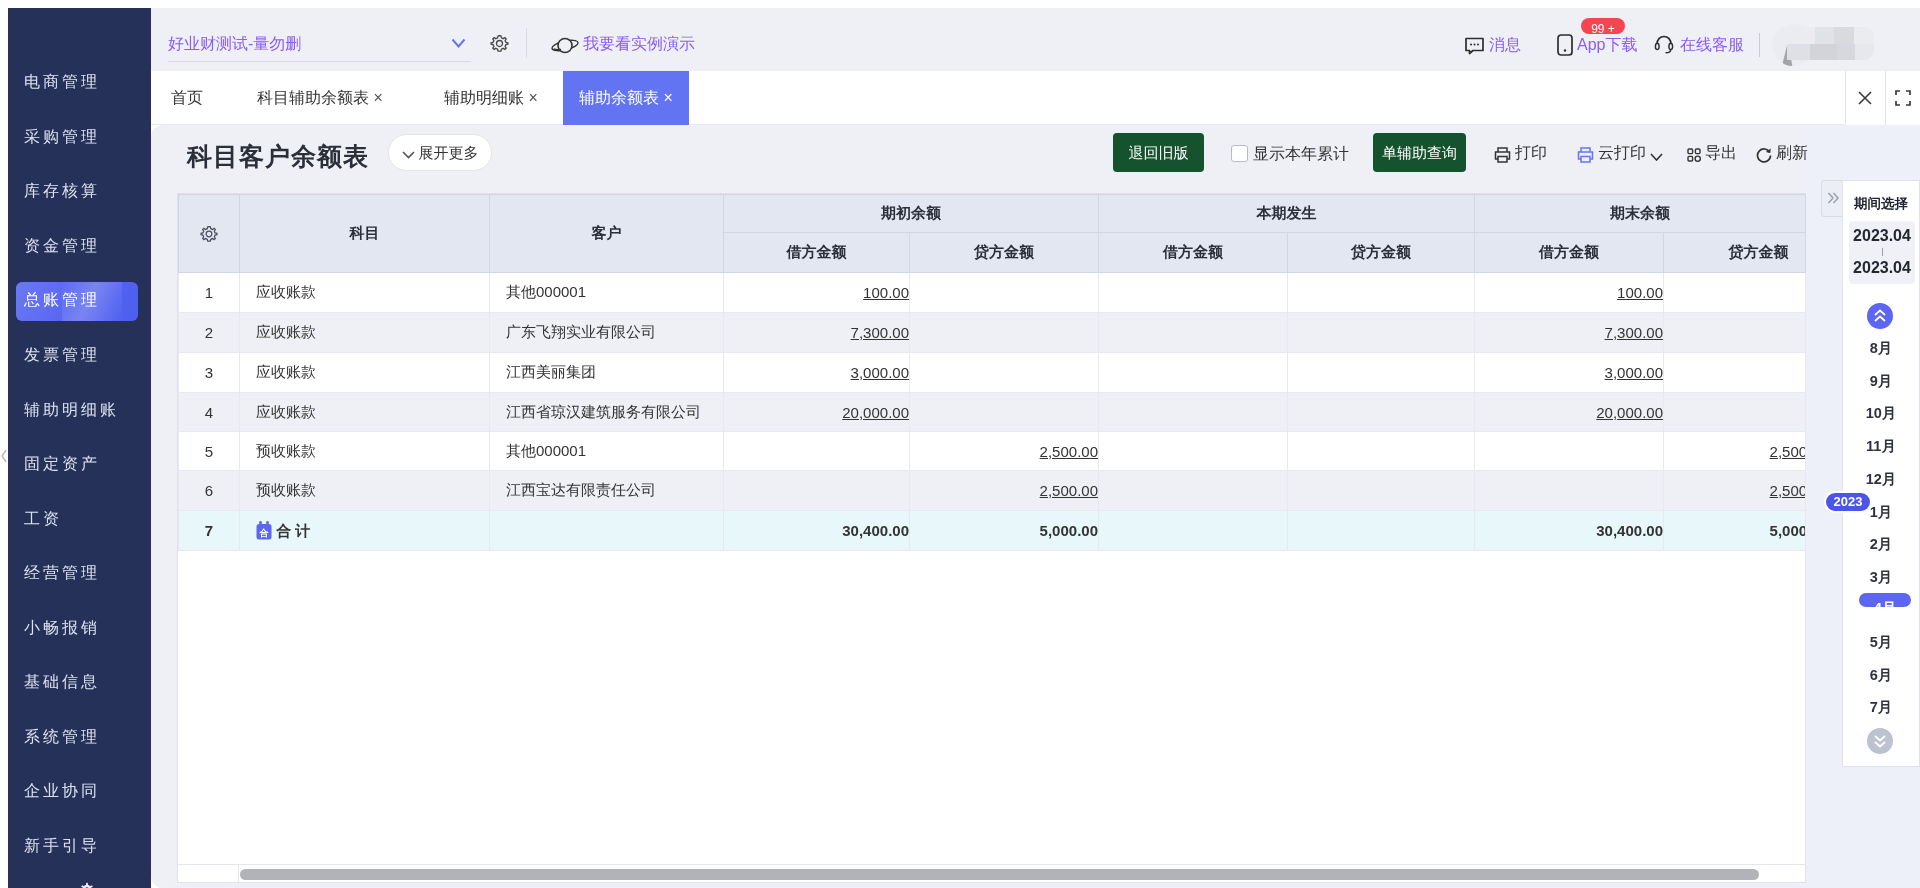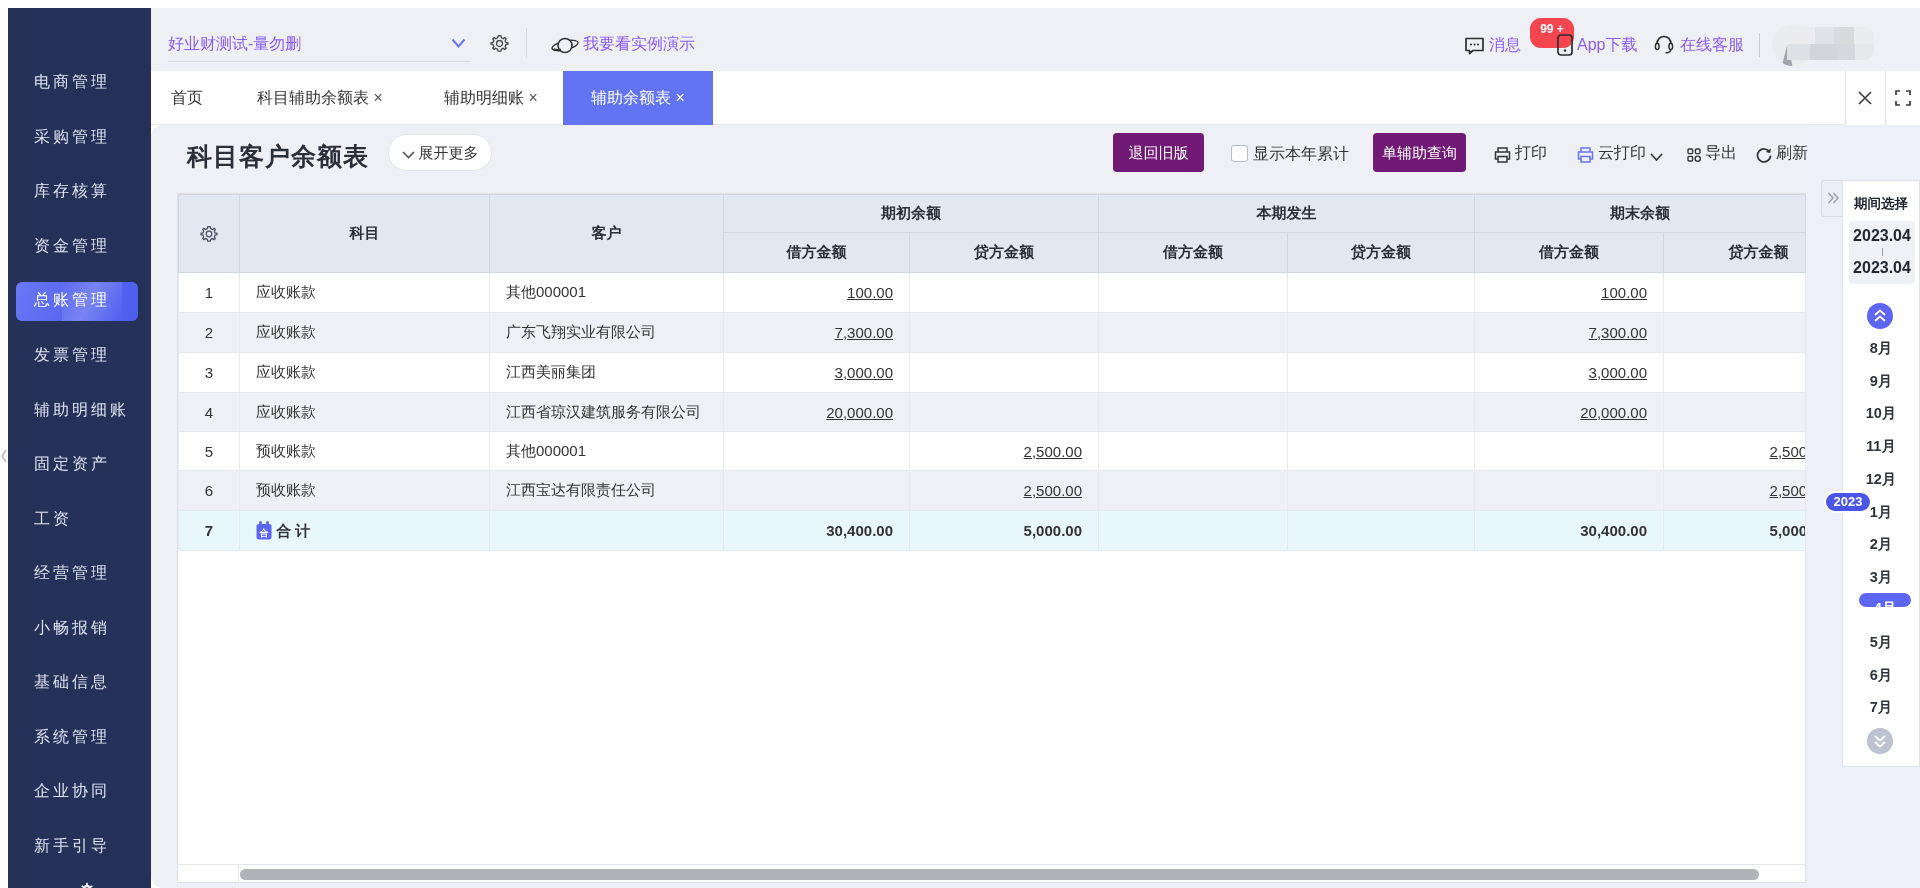--- a/index.html
+++ b/index.html
@@ -6,70 +6,70 @@
 html,body { width:1920px; height:888px; overflow:hidden; background:#fff;
   font-family:"Liberation Sans", sans-serif; color:#333; }
 .abs { position:absolute; }
 #page { position:relative; width:1920px; height:888px; }
 
 
 #sidebar { left:8px; top:8px; width:143px; height:880px; background:#263159; }
 #logoarea { left:0; top:0; width:143px; height:66px; background:#1c2950; }
 #brand { left:52px; top:20px; font-size:14px; color:#eceff6; letter-spacing:0.4px; font-weight:bold; }
 #edition { left:11px; top:44px; font-size:13.5px; color:#cdd4e4; letter-spacing:0.5px; }
-.mitem { left:0; width:143px; height:40px; line-height:40px; padding-left:26px;
+.mitem { left:0; width:143px; height:40px; line-height:40px; padding-left:16px;
   font-size:16px; letter-spacing:3px; color:#dde2ef; }
 #mactive { left:8px; width:122px; height:39px; border-radius:6px;
   background:linear-gradient(115deg,#6a79f5 0%,#5463ef 55%,#4d5ff0 100%); }
 #mactive .sheen { position:absolute; left:46px; top:0; width:60px; height:39px;
   background:linear-gradient(115deg,rgba(255,255,255,0) 0%,rgba(255,255,255,.22) 45%,rgba(255,255,255,0) 100%); }
 
 
 #header { left:151px; top:8px; width:1769px; height:63px; background:#eef0f5; }
 .h16 { font-size:16px; color:#8b5cf6; }
 #selline { left:17px; top:53px; width:303px; height:1px; background:#d9dce3; }
 #hdivider1 { left:375px; top:20px; width:1px; height:30px; background:#d9dce3; }
 #hdivider2 { left:1608px; top:25px; width:1px; height:24px; background:#c9ccd4; }
 
 
 #tabbar { left:151px; top:71px; width:1769px; height:54px; background:#fff;
   border-bottom:1px solid #e7e9ef; }
 .tab { top:0; height:54px; line-height:54px; font-size:16px; color:#333; }
-#tabactive { left:412px; top:0; width:150px; height:54px; background:#6374f3;
+#tabactive { left:412px; top:0; width:126px; height:54px; background:#6374f3;
   color:#fff; text-align:center; line-height:54px; font-size:16px; }
 .tbox { top:0; height:54px; background:#fff; border-left:1px solid #e4e6ec; }
 
 
 #content { left:151px; top:125px; width:1769px; height:763px; background:#eef0f5;border-radius:12px; }
 #rightback { left:1654px; top:0; width:115px; height:763px; background:#edf0f9; }
 #title { left:36px; top:15px; font-size:25px; font-weight:600; color:#2b2f3a; letter-spacing:1px; }
 #morepill { left:237px; top:9px; width:104px; height:37px; background:#fff;
   border:1px solid #e3e5eb; border-radius:19px; line-height:35px; text-align:center;
   font-size:15px; color:#333; }
-.btn { top:8px; height:39px; background:#701a75; border-radius:4px; color:#fff;
+.btn { top:8px; height:39px; background:#14532d; border-radius:4px; color:#fff;
   font-size:15px; text-align:center; line-height:39px; }
 #chk { left:1080px; top:20px; width:17px; height:17px; background:#fff;
   border:1px solid #b6bac2; border-radius:3px; }
 .tool { top:0; height:55px; line-height:55px; font-size:16px; color:#333; }
 
 
 #tablewrap { left:26px; top:68px; width:1629px; height:690px; background:#fff;
   border:1px solid #dfe2ea; }
 table { border-collapse:collapse; table-layout:fixed; width:1627px; }
 th, td { border:1px solid #e6e9f0; font-size:15px; overflow:hidden; white-space:nowrap; }
 thead th { background:#e3e7f1; color:#2b2f3a; font-weight:600; border-color:#d2d6e1; }
 td { color:#333; }
 tr.r1 { height:38px; }
 tr.r2 { height:40px; }
 tbody tr { height:40px; }
 tbody tr.alt td { background:#eef0f5; }
 tbody tr.sum td { background:#e8f7fa; font-weight:bold; }
 td.num { text-align:center; }
 td.txt { padding-left:16px; }
-td.amt { text-align:right; padding-right:16px; }
+td.amt { text-align:right; }
 span.u { text-decoration:underline; }
 #scrollstrip { left:0px; top:670px; width:1627px; height:18px; background:#fff;
   border-top:1px solid #e4e7ed; }
 #thumb { left:62px; top:4px; width:1519px; height:11px; background:#b1b3b8; border-radius:6px; }
 
 
 #ptab { left:1821px; top:180px; width:23px; height:37px; background:#eceef5;
   border:1px solid #d8dbe4; border-radius:3px; }
 #panel { left:1842px; top:180px; width:78px; height:587px; background:#fff;
   border:1px solid #dfe2ec; }
@@ -146,21 +146,21 @@
         <path d="M12 8.2 A3.8 3.8 0 1 0 12 15.8 A3.8 3.8 0 1 0 12 8.2 M12 2.2 L13.8 2.4 L14.4 4.9 L16.7 5.9 L18.9 4.5 L20.4 6.1 L19.1 8.3 L20.1 10.6 L22.6 11.1 L22.6 12.9 L20.1 13.4 L19.1 15.7 L20.4 17.9 L18.9 19.5 L16.7 18.1 L14.4 19.1 L13.8 21.6 L10.2 21.6 L9.6 19.1 L7.3 18.1 L5.1 19.5 L3.6 17.9 L4.9 15.7 L3.9 13.4 L1.4 12.9 L1.4 11.1 L3.9 10.6 L4.9 8.3 L3.6 6.1 L5.1 4.5 L7.3 5.9 L9.6 4.9 L10.2 2.4 Z" fill="none" stroke="#4a4a4a" stroke-width="1.7"></path>
       </svg>
     <div id="hdivider1" class="abs"></div>
     <svg class="abs" style="left:400px;top:27px" width="28" height="21" viewBox="0 0 28 21">
         <ellipse cx="14" cy="10.5" rx="13.3" ry="4.4" fill="none" stroke="#333" stroke-width="1.3" transform="rotate(-13 14 10.5)"></ellipse>
         <circle cx="14" cy="10.5" r="7" fill="#eef0f5" stroke="#333" stroke-width="1.6"></circle>
         <path d="M2.6 13.9 A 13.3 4.4 -13 0 0 10 14.5" fill="none" stroke="#333" stroke-width="1.3"></path>
       </svg>
     <div class="h16 abs" style="left:432px;top:26px">我要看实例演示</div>
 
-    <div class="abs" style="left:1379px;top:10px;width:44px;height:30px;background:#f5454f;border-radius:11px;color:#fff;font-size:12px;font-weight:bold;text-align:center;line-height:22px">99 +</div>
+    <div class="abs" style="left:1430px;top:10px;width:44px;height:16px;background:#f5454f;border-radius:11px;color:#fff;font-size:12px;font-weight:normal;text-align:center;line-height:22px">99 +</div>
     <svg class="abs" style="left:1313px;top:28px" width="21" height="19" viewBox="0 0 21 19">
         <path d="M2 2.5 h17 v12 h-10 l-3.5 3 v-3 h-3.5 Z" fill="none" stroke="#2d2d2d" stroke-width="1.7" stroke-linejoin="round"></path>
         <circle cx="7" cy="8.5" r="1" fill="#2d2d2d"></circle>
         <circle cx="10.5" cy="8.5" r="1" fill="#2d2d2d"></circle>
         <circle cx="14" cy="8.5" r="1" fill="#2d2d2d"></circle>
       </svg>
     <div class="h16 abs" style="left:1338px;top:27px">消息</div>
     <svg class="abs" style="left:1406px;top:26px" width="16" height="22" viewBox="0 0 16 22">
         <rect x="1" y="1" width="14" height="20" rx="3" fill="none" stroke="#2d2d2d" stroke-width="1.7"></rect>
         <circle cx="8" cy="16.5" r="1.2" fill="#2d2d2d"></circle>

